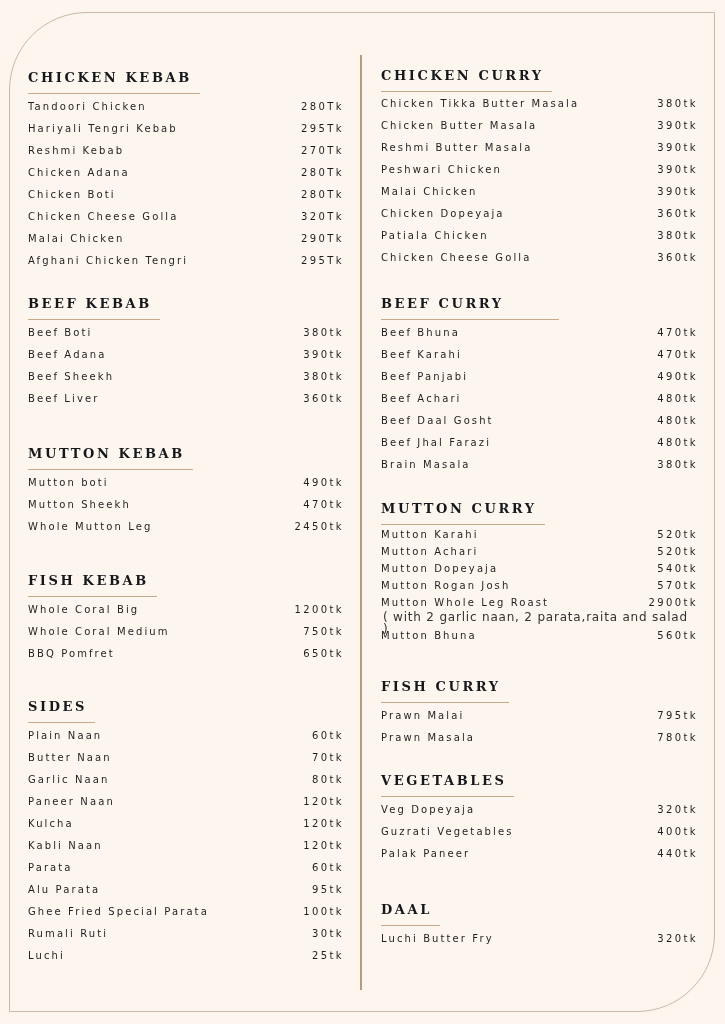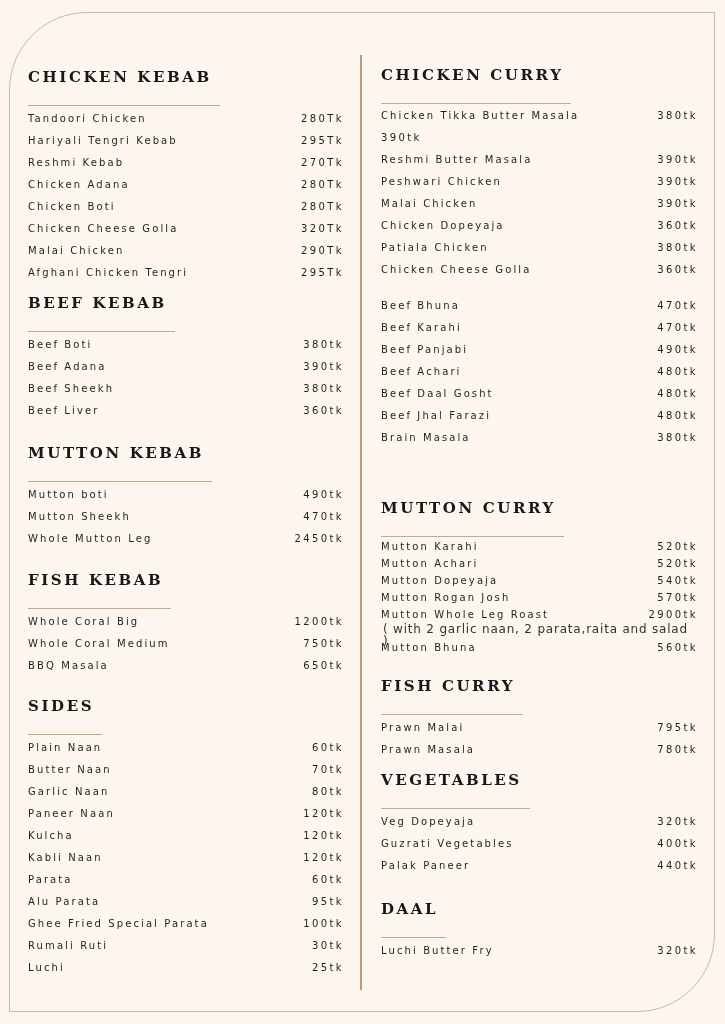--- a/index.html
+++ b/index.html
@@ -13,22 +13,22 @@
   .divider {
     position: absolute; left: 360px; top: 55px; width: 2px; height: 935px;
     background: #b99a7c;
   }
   .col { position: absolute; }
   .col-left { left: 28px; width: 316px; }
   .col-right { left: 381px; width: 317px; }
   .section { position: absolute; left: 0; width: 100%; }
   .section-title {
     font-family: "DejaVu Serif", serif; font-weight: bold;
-    font-size: 15px; letter-spacing: 2.6px; color: #16171a;
-    display: inline-block; padding-right: 8px; padding-bottom: 19px;
+    font-size: 13px; letter-spacing: 2.6px; color: #16171a;
+    display: inline-block; padding-right: 8px; padding-bottom: 6px;
     border-bottom: 1.5px solid #c8a886; line-height: 18px;
   }
   .row {
     display: flex; justify-content: space-between; align-items: baseline;
     font-size: 10px; letter-spacing: 2.1px; color: #1f1f1f;
     height: 22px; line-height: 22px; white-space: nowrap;
   }
   .row.tight { height: 17px; line-height: 17px; }
   .price { letter-spacing: 2.4px; text-align: left; }
   .note { font-size: 12px; letter-spacing: 0.8px; color: #333; height: 14px; line-height: 12px; padding-left: 2px; }
@@ -124,21 +124,21 @@
     <div style="margin-top:2px">
       <div class="row">
           <span>Whole Coral Big</span>
           <span class="price">1200tk</span>
         </div>
       <div class="row">
           <span>Whole Coral Medium</span>
           <span class="price">750tk</span>
         </div>
       <div class="row">
-          <span>BBQ Masala</span>
+          <span>BBQ Pomfret</span>
           <span class="price">650tk</span>
         </div>
     </div>
   </div>
 
   <div class="section" style="top:696px">
     <div class="section-title">SIDES</div>
     <div style="margin-top:2px">
       <div class="row">
           <span>Plain Naan</span>
@@ -191,20 +191,21 @@
 <div class="col col-right">
 
   <div class="section" style="top:65px">
     <div class="section-title">CHICKEN CURRY</div>
     <div style="margin-top:1px">
       <div class="row">
           <span>Chicken Tikka Butter Masala</span>
           <span class="price">380tk</span>
         </div>
       <div class="row">
+          <span>Chicken Butter Masala</span>
           <span class="price">390tk</span>
         </div>
       <div class="row">
           <span>Reshmi Butter Masala</span>
           <span class="price">390tk</span>
         </div>
       <div class="row">
           <span>Peshwari Chicken</span>
           <span class="price">390tk</span>
         </div>
@@ -221,20 +222,21 @@
           <span class="price">380tk</span>
         </div>
       <div class="row">
           <span>Chicken Cheese Golla</span>
           <span class="price">360tk</span>
         </div>
     </div>
   </div>
 
   <div class="section" style="top:293px">
+    <div class="section-title" style="padding-right:55px">BEEF CURRY</div>
     <div style="margin-top:2px">
       <div class="row">
           <span>Beef Bhuna</span>
           <span class="price">470tk</span>
         </div>
       <div class="row">
           <span>Beef Karahi</span>
           <span class="price">470tk</span>
         </div>
       <div class="row">

